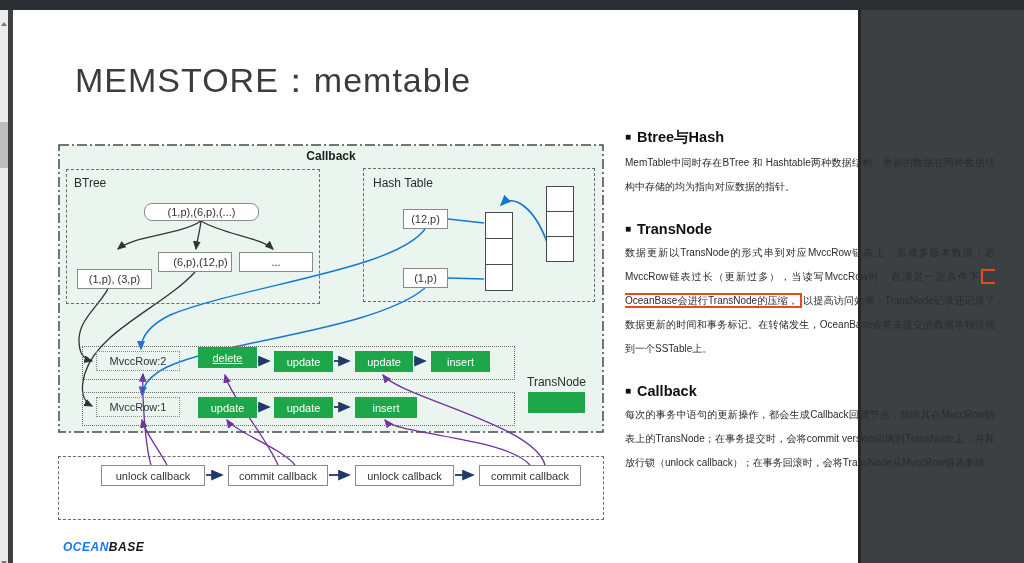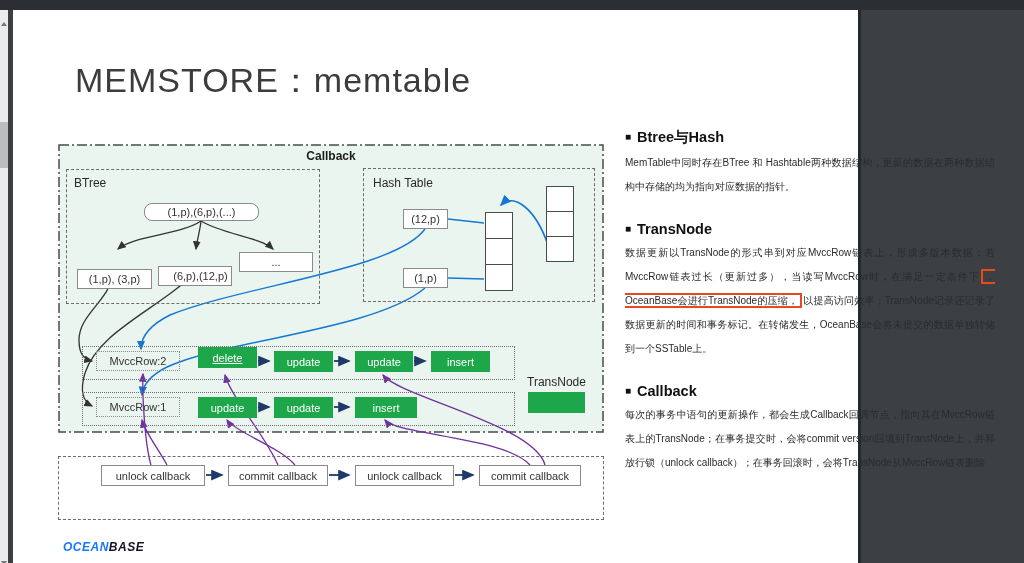--- a/index.html
+++ b/index.html
@@ -108,21 +108,21 @@
         <path d="M475,330 C450,302 342,300 330,285" fill="none" stroke="#7030a0" stroke-width="1.3" marker-end="url(#mPurple)"></path>
         <path d="M490,330 C480,290 345,262 328,240" fill="none" stroke="#7030a0" stroke-width="1.3" marker-end="url(#mPurple)"></path>
       </svg>
 
       <div class="abs lbl memtable-label" style="left:4px;top:14px;width:544px;">Callback</div>
 
       <div class="abs dashed" style="left:11px;top:34px;width:254px;height:135px;"></div>
       <div class="abs lbl" style="left:19px;top:41px;">BTree</div>
       <div class="abs nodebox" style="left:89px;top:68px;width:115px;height:18px;border-radius:8px;">(1,p),(6,p),(...)</div>
       <div class="abs nodebox" style="left:22px;top:117px;width:75px;height:20px;margin-top:17px;">(1,p), (3,p)</div>
-      <div class="abs nodebox" style="left:103px;top:131px;width:74px;height:20px;padding-left:11px;">(6,p),(12,p)</div>
+      <div class="abs nodebox" style="left:103px;top:117px;width:74px;height:20px;padding-left:11px;">(6,p),(12,p)</div>
       <div class="abs nodebox" style="left:184px;top:117px;width:74px;height:20px;">...</div>
 
       <div class="abs dashed" style="left:308px;top:33px;width:232px;height:134px;"></div>
       <div class="abs lbl" style="left:318px;top:41px;">Hash Table</div>
       <div class="abs nodebox" style="left:348px;top:74px;width:45px;height:20px;">(12,p)</div>
       <div class="abs nodebox" style="left:348px;top:133px;width:45px;height:20px;">(1,p)</div>
       <div class="abs" style="left:430px;top:78px;">
         <div class="cell"></div>
           <div class="cell"></div>
           <div class="cell"></div>

